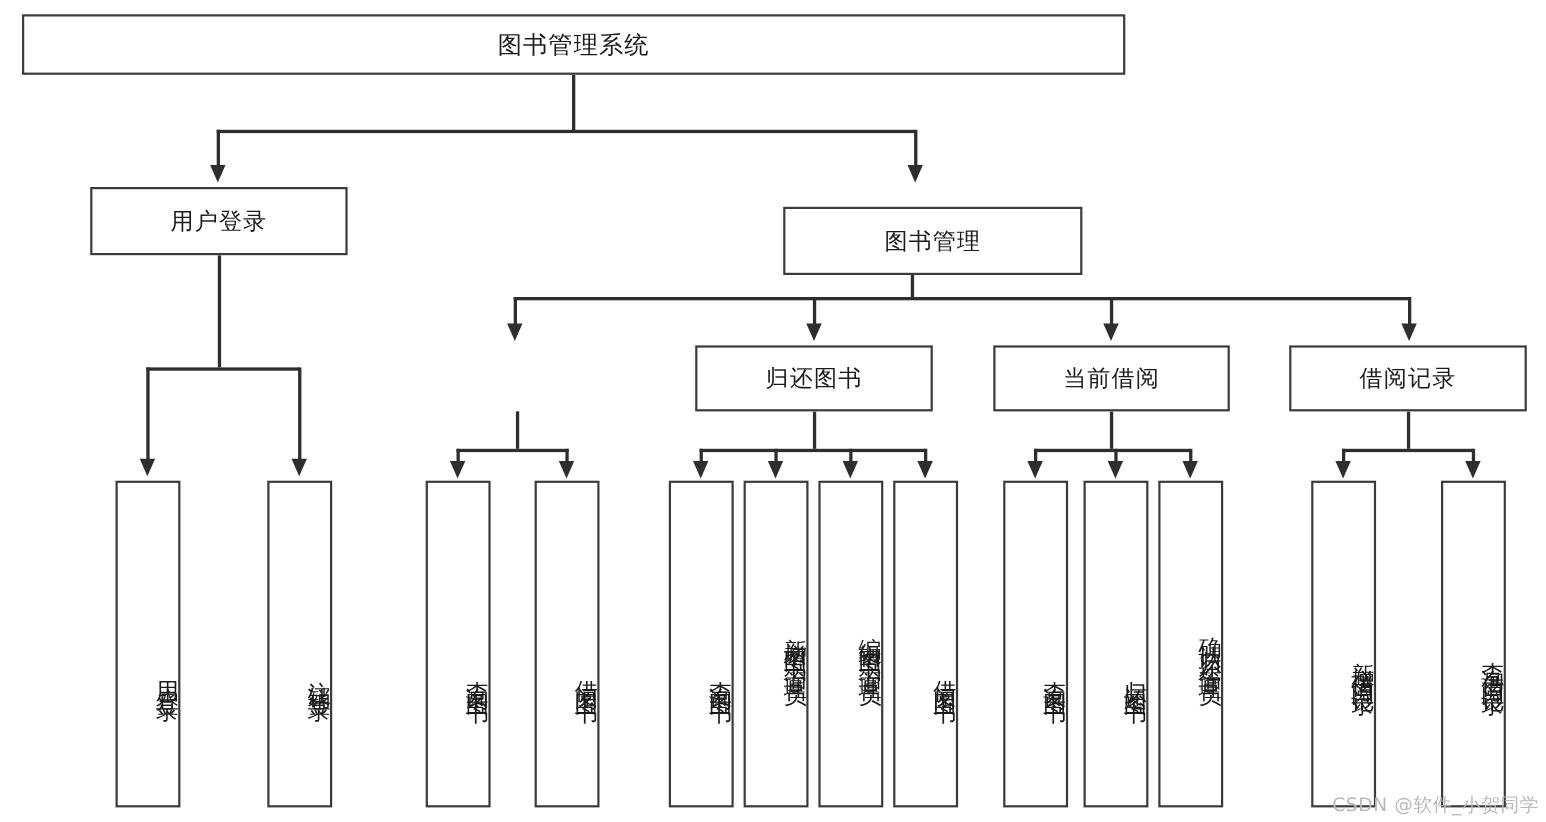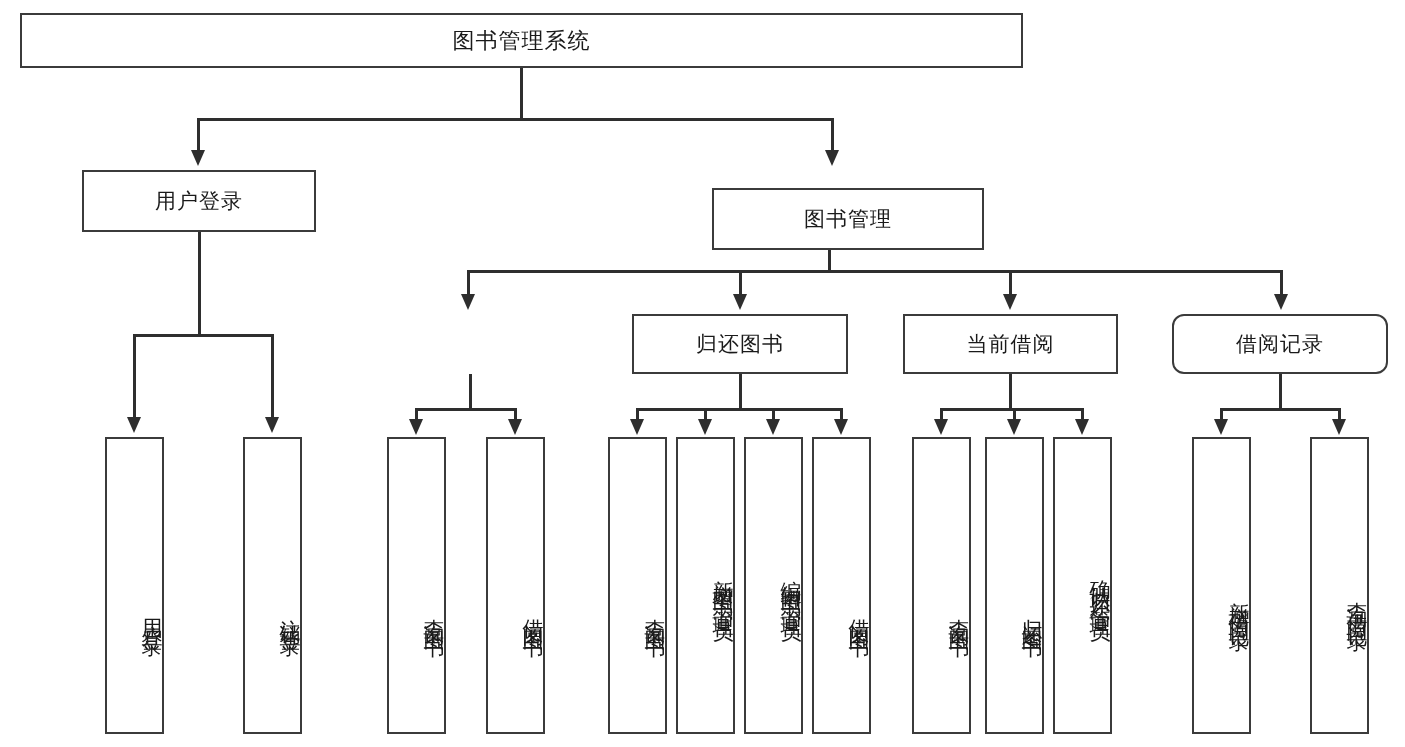--- a/index.html
+++ b/index.html
@@ -150,21 +150,21 @@
   <div class="node h" style="left:712px; top:170px; width:272px; height:62px;margin-top:18px;">
     <span>图书管理</span>
   </div>
 
   <div class="node h" style="left:632px; top:314px; width:216px; height:60px;">
     <span>归还图书</span>
   </div>
   <div class="node h" style="left:903px; top:314px; width:215px; height:60px;">
     <span>当前借阅</span>
   </div>
-  <div class="node h" style="left:1172px; top:314px; width:216px; height:60px;border-radius:12px;">
+  <div class="node h" style="left:1172px; top:314px; width:216px; height:60px;">
     <span>借阅记录</span>
   </div>
 
   <div class="node v" style="left:105px; top:437px; width:59px; height:297px;">
     <span class="vtxt">用户登录</span>
   </div>
   <div class="node v" style="left:243px; top:437px; width:59px; height:297px;">
     <span class="vtxt">注销登录</span>
   </div>
 
@@ -198,13 +198,14 @@
     <span class="vtxt">确认归还（管理员）</span>
   </div>
 
   <div class="node v" style="left:1192px; top:437px; width:59px; height:297px; padding-top:34px;">
     <span class="vtxt">新增借阅记录</span>
   </div>
   <div class="node v" style="left:1310px; top:437px; width:59px; height:297px; padding-top:34px;">
     <span class="vtxt">查询借阅记录</span>
   </div>
 
+  <div id="watermark">CSDN @软件_小贺同学</div>
 </div>
 
 </body></html>

